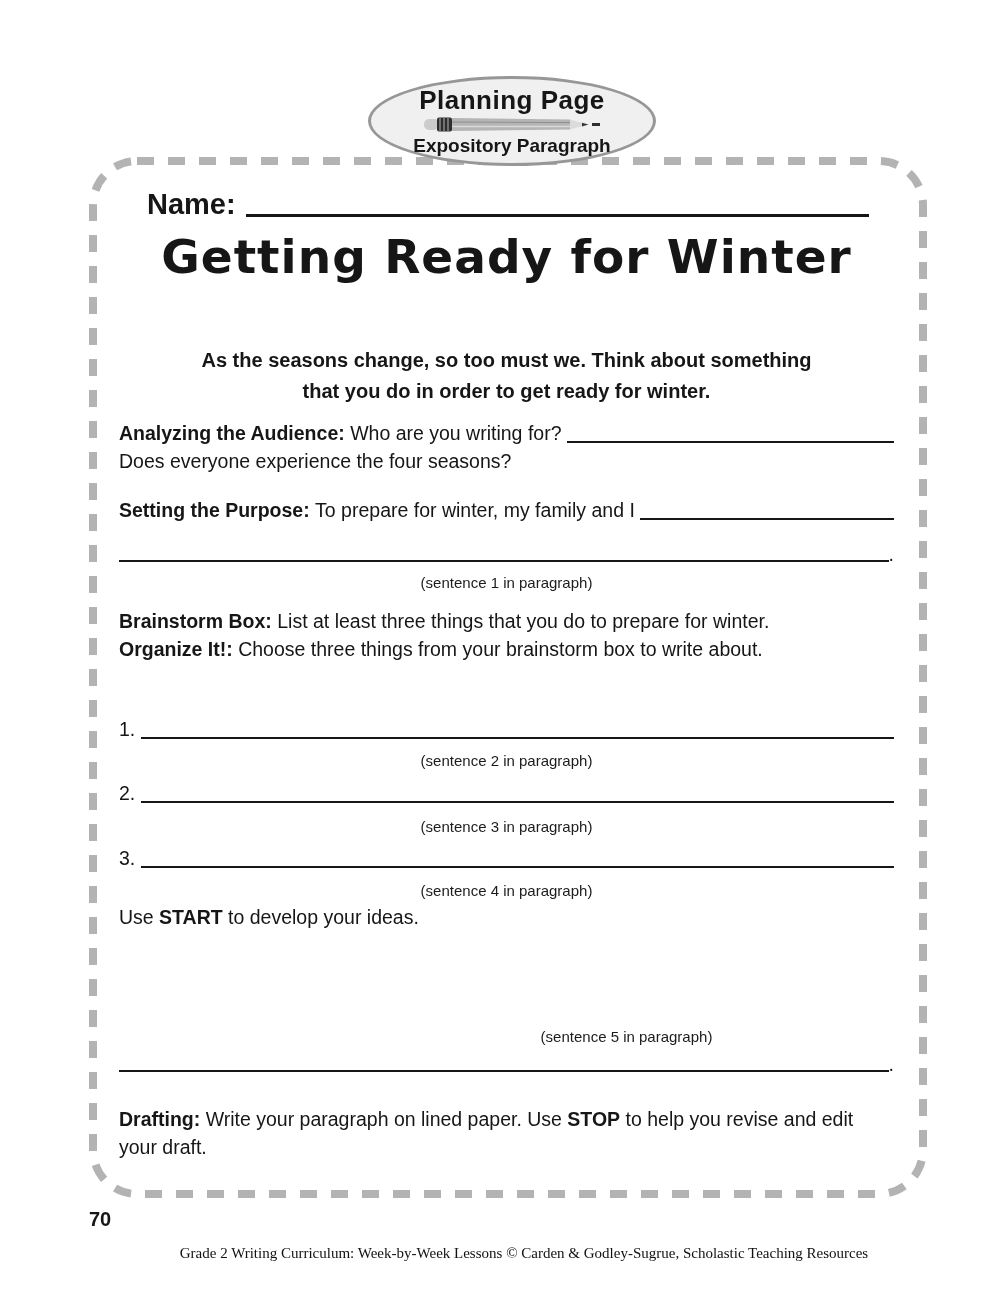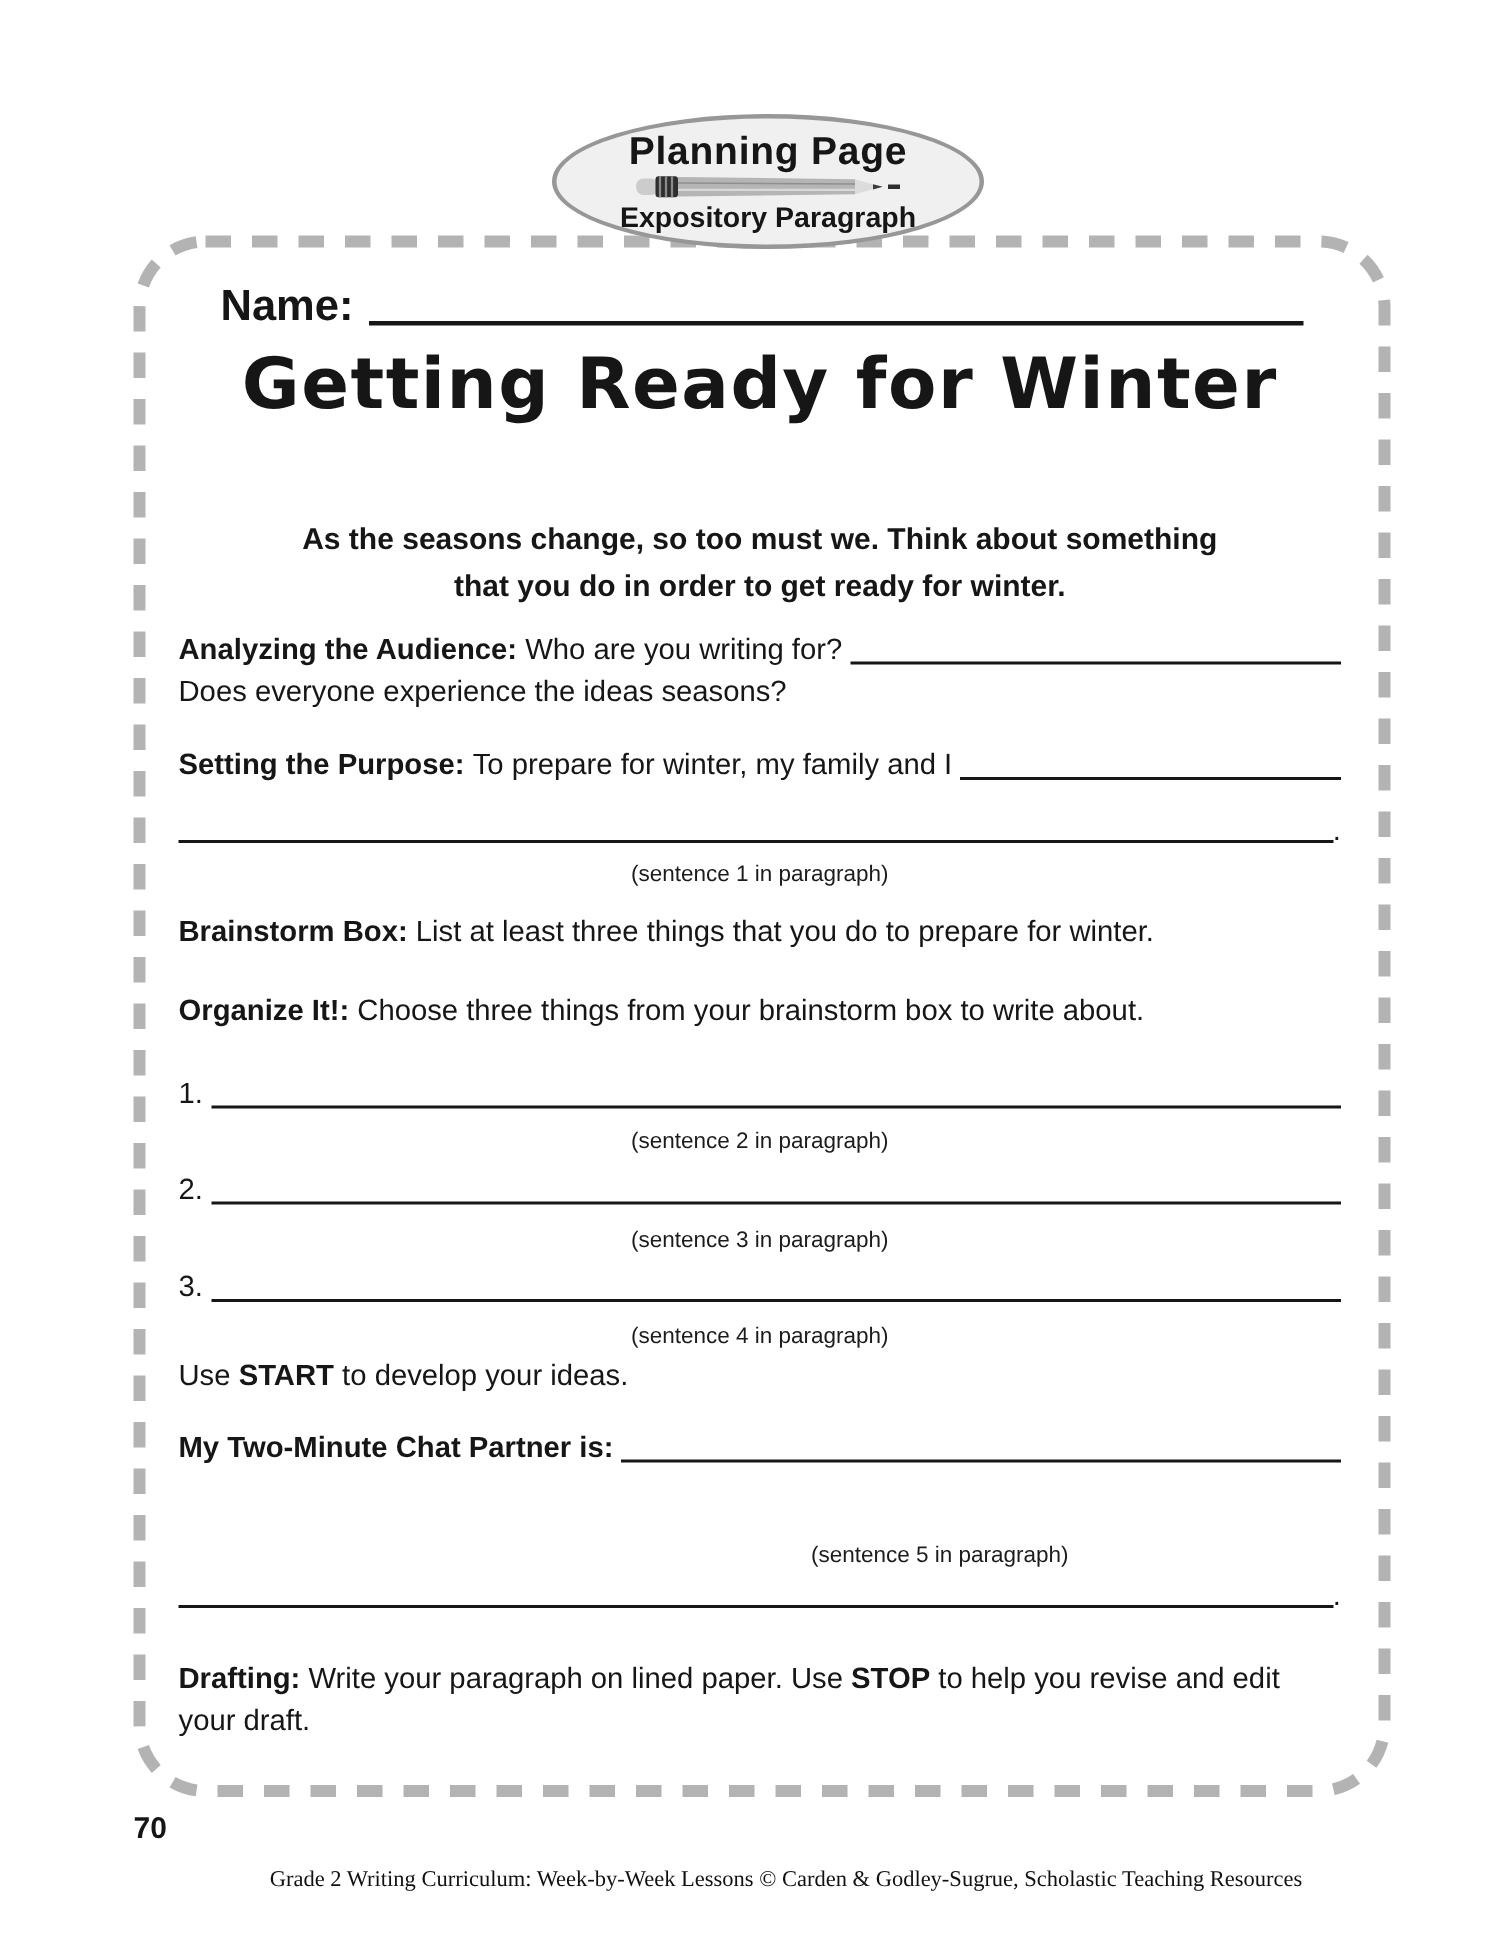--- a/index.html
+++ b/index.html
@@ -85,38 +85,38 @@
     <div class="blk intro">
       <div>As the seasons change, so too must we. Think about something</div>
       <div>that you do in order to get ready for winter.</div>
     </div>
 
     <div class="blk row" style="top:263px">
       <span class="b pre">Analyzing the Audience: </span>
       <span class="pre">Who are you writing for? </span>
       <span class="line"></span>
     </div>
-    <div class="blk" style="top:291px">Does everyone experience the ideas seasons?</div>
+    <div class="blk" style="top:291px">Does everyone experience the four seasons?</div>
 
     <div class="blk row" style="top:340px">
       <span class="b pre">Setting the Purpose: </span>
       <span class="pre">To prepare for winter, my family and I </span>
       <span class="line"></span>
     </div>
     <div class="blk row-end" style="top:384px; height:26px;">
       <span class="line"></span>
       <span class="pre">.</span>
     </div>
     <div class="blk caption" style="top:417px">(sentence 1 in paragraph)</div>
 
     <div class="blk" style="top:451px">
       <span class="b">Brainstorm Box: </span><span>List at least three things that you do to prepare for winter.</span>
     </div>
 
-    <div class="blk" style="top:504px">
+    <div class="blk" style="top:479px">
       <span class="b">Organize It!: </span><span>Choose three things from your brainstorm box to write about.</span>
     </div>
 
     <div class="blk row" style="top:559px">
       <span class="pre">1. </span>
       <span class="line"></span>
     </div>
     <div class="blk caption" style="top:595px">(sentence 2 in paragraph)</div>
 
     <div class="blk row" style="top:623px">
@@ -128,24 +128,20 @@
     <div class="blk row" style="top:688px">
       <span class="pre">3. </span>
       <span class="line"></span>
     </div>
     <div class="blk caption" style="top:725px">(sentence 4 in paragraph)</div>
 
     <div class="blk" style="top:747px">
       <span>Use </span><span class="b">START</span><span> to develop your ideas.</span>
     </div>
 
-    <div class="blk row" style="top:795px">
-      <span class="b pre">My Two-Minute Chat Partner is: </span>
-      <span class="line"></span>
-    </div>
 
     <div class="blk caption" style="top:871px; left:270px;">(sentence 5 in paragraph)</div>
 
     <div class="blk row-end" style="top:894px; height:26px;">
       <span class="line"></span>
       <span class="pre">.</span>
     </div>
 
     <div class="blk" style="top:948px; line-height:28px;">
       <span class="b">Drafting:</span><span> Write your paragraph on lined paper. Use </span><span class="b">STOP</span><span> to help you revise and edit your draft.</span>

